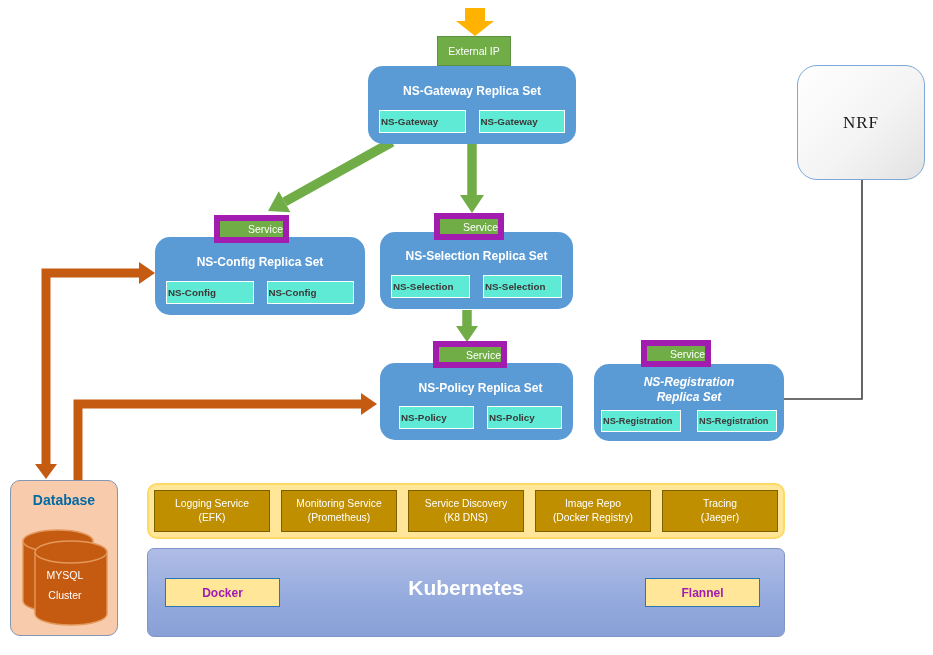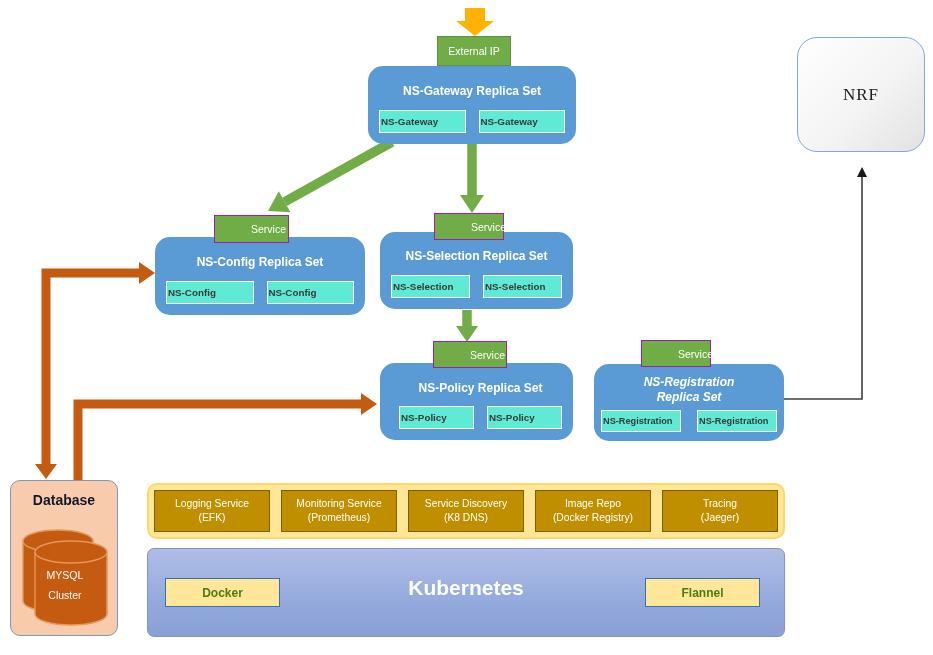--- a/index.html
+++ b/index.html
@@ -11,60 +11,60 @@
   .cluster{position:absolute;z-index:2;background:#5B9BD5;border-radius:15px;
            display:flex;flex-direction:column;box-sizing:border-box;padding:7px 11px 11px;}
   .cluster .title{flex:1;display:flex;align-items:center;justify-content:center;
                   color:#fff;font-weight:bold;font-size:12px;line-height:1.22;text-align:center;}
   .pods{display:flex;gap:13px;}
   .pod{flex:1;background:#5eead4;border:1.5px solid #fff;box-sizing:border-box;
        color:#3B3838;font-weight:bold;font-size:9.8px;
        padding:5px 1px;white-space:nowrap;}
 
   
-  .svc{position:absolute;z-index:3;background:#70AD47;border:1px solid #a21caf;
-       box-sizing:border-box;display:flex;align-items:center;justify-content:flex-start;
-       color:#fff;font-size:10.5px;padding-left:36px;}
+  .svc{position:absolute;z-index:3;background:#70AD47;border:6px solid #a21caf;
+       box-sizing:border-box;display:flex;align-items:center;justify-content:flex-end;
+       color:#fff;font-size:10.5px;}
 
   .extip{position:absolute;z-index:3;background:#70AD47;border:1px solid #5E9141;
          box-sizing:border-box;display:flex;align-items:center;justify-content:center;
          color:#fff;font-size:10.5px;}
 
   
-  .nrf{position:absolute;z-index:2;left:797px;top:37px;width:128px;height:115px;
+  .nrf{position:absolute;z-index:2;left:797px;top:65px;width:128px;height:115px;
        border:1.4px solid #7FA8D9;border-radius:20px;box-sizing:border-box;
        background:linear-gradient(135deg,#ffffff 0%,#f4f4f4 55%,#e2e2e2 100%);
        display:flex;align-items:center;justify-content:center;
        font-family:"Liberation Serif",serif;font-size:17px;color:#1a1a1a;letter-spacing:1px;}
 
   
   .db{position:absolute;z-index:2;left:10px;top:480px;width:108px;height:156px;
       background:#F8CBAD;border:1.6px solid #8497B0;border-radius:10px;box-sizing:border-box;}
-  .db .db-label{margin-top:11px;text-align:center;color:#0f172a;font-weight:bold;font-size:14px;}
+  .db .db-label{margin-top:11px;text-align:center;color:#0369a1;font-weight:bold;font-size:14px;}
   .db svg{position:absolute;left:4px;top:38px;}
   .db .db-text{position:absolute;left:14px;top:84px;width:80px;text-align:center;
                color:#fff;font-size:10.5px;line-height:20px;}
 
   
   .infra{position:absolute;z-index:2;left:147px;top:483px;width:638px;height:56px;
          background:#FFE699;border:2.5px solid #FFD966;border-radius:10px;box-sizing:border-box;
          display:flex;gap:11px;padding:5px 5px;}
   .infra .ibox{flex:1;background:#BF8F00;border:1.4px solid #7F6000;box-sizing:border-box;
                display:flex;flex-direction:column;align-items:center;justify-content:center;
                color:#fff;font-size:10.3px;line-height:1.4;text-align:center;}
 
   
   .k8s{position:absolute;z-index:2;left:147px;top:548px;width:638px;height:89px;
        background:linear-gradient(180deg,#AFBDE6 0%,#94AADD 60%,#89A0D6 100%);
        border:1px solid #8094C8;border-radius:7px;box-sizing:border-box;}
   .k8s .k8s-title{position:absolute;left:0;top:27px;width:100%;text-align:center;
                   color:#fff;font-weight:bold;font-size:21px;}
   .cne{position:absolute;z-index:3;background:#FFE699;border:1.5px solid #2E75B6;
        box-sizing:border-box;display:flex;align-items:center;justify-content:center;
-       color:#4d7c0f;font-weight:bold;font-size:12px;}
+       color:#a21caf;font-weight:bold;font-size:12px;}
 </style>
 </head>
 <body>
 
 <div class="canvas">
 
   <svg class="arrow-layer" width="933" height="655" viewBox="0 0 933 655">
 
     <polygon points="465,8 485,8 485,21 494,21 475,36 456,21 465,21" fill="#FFB300"></polygon>
 

